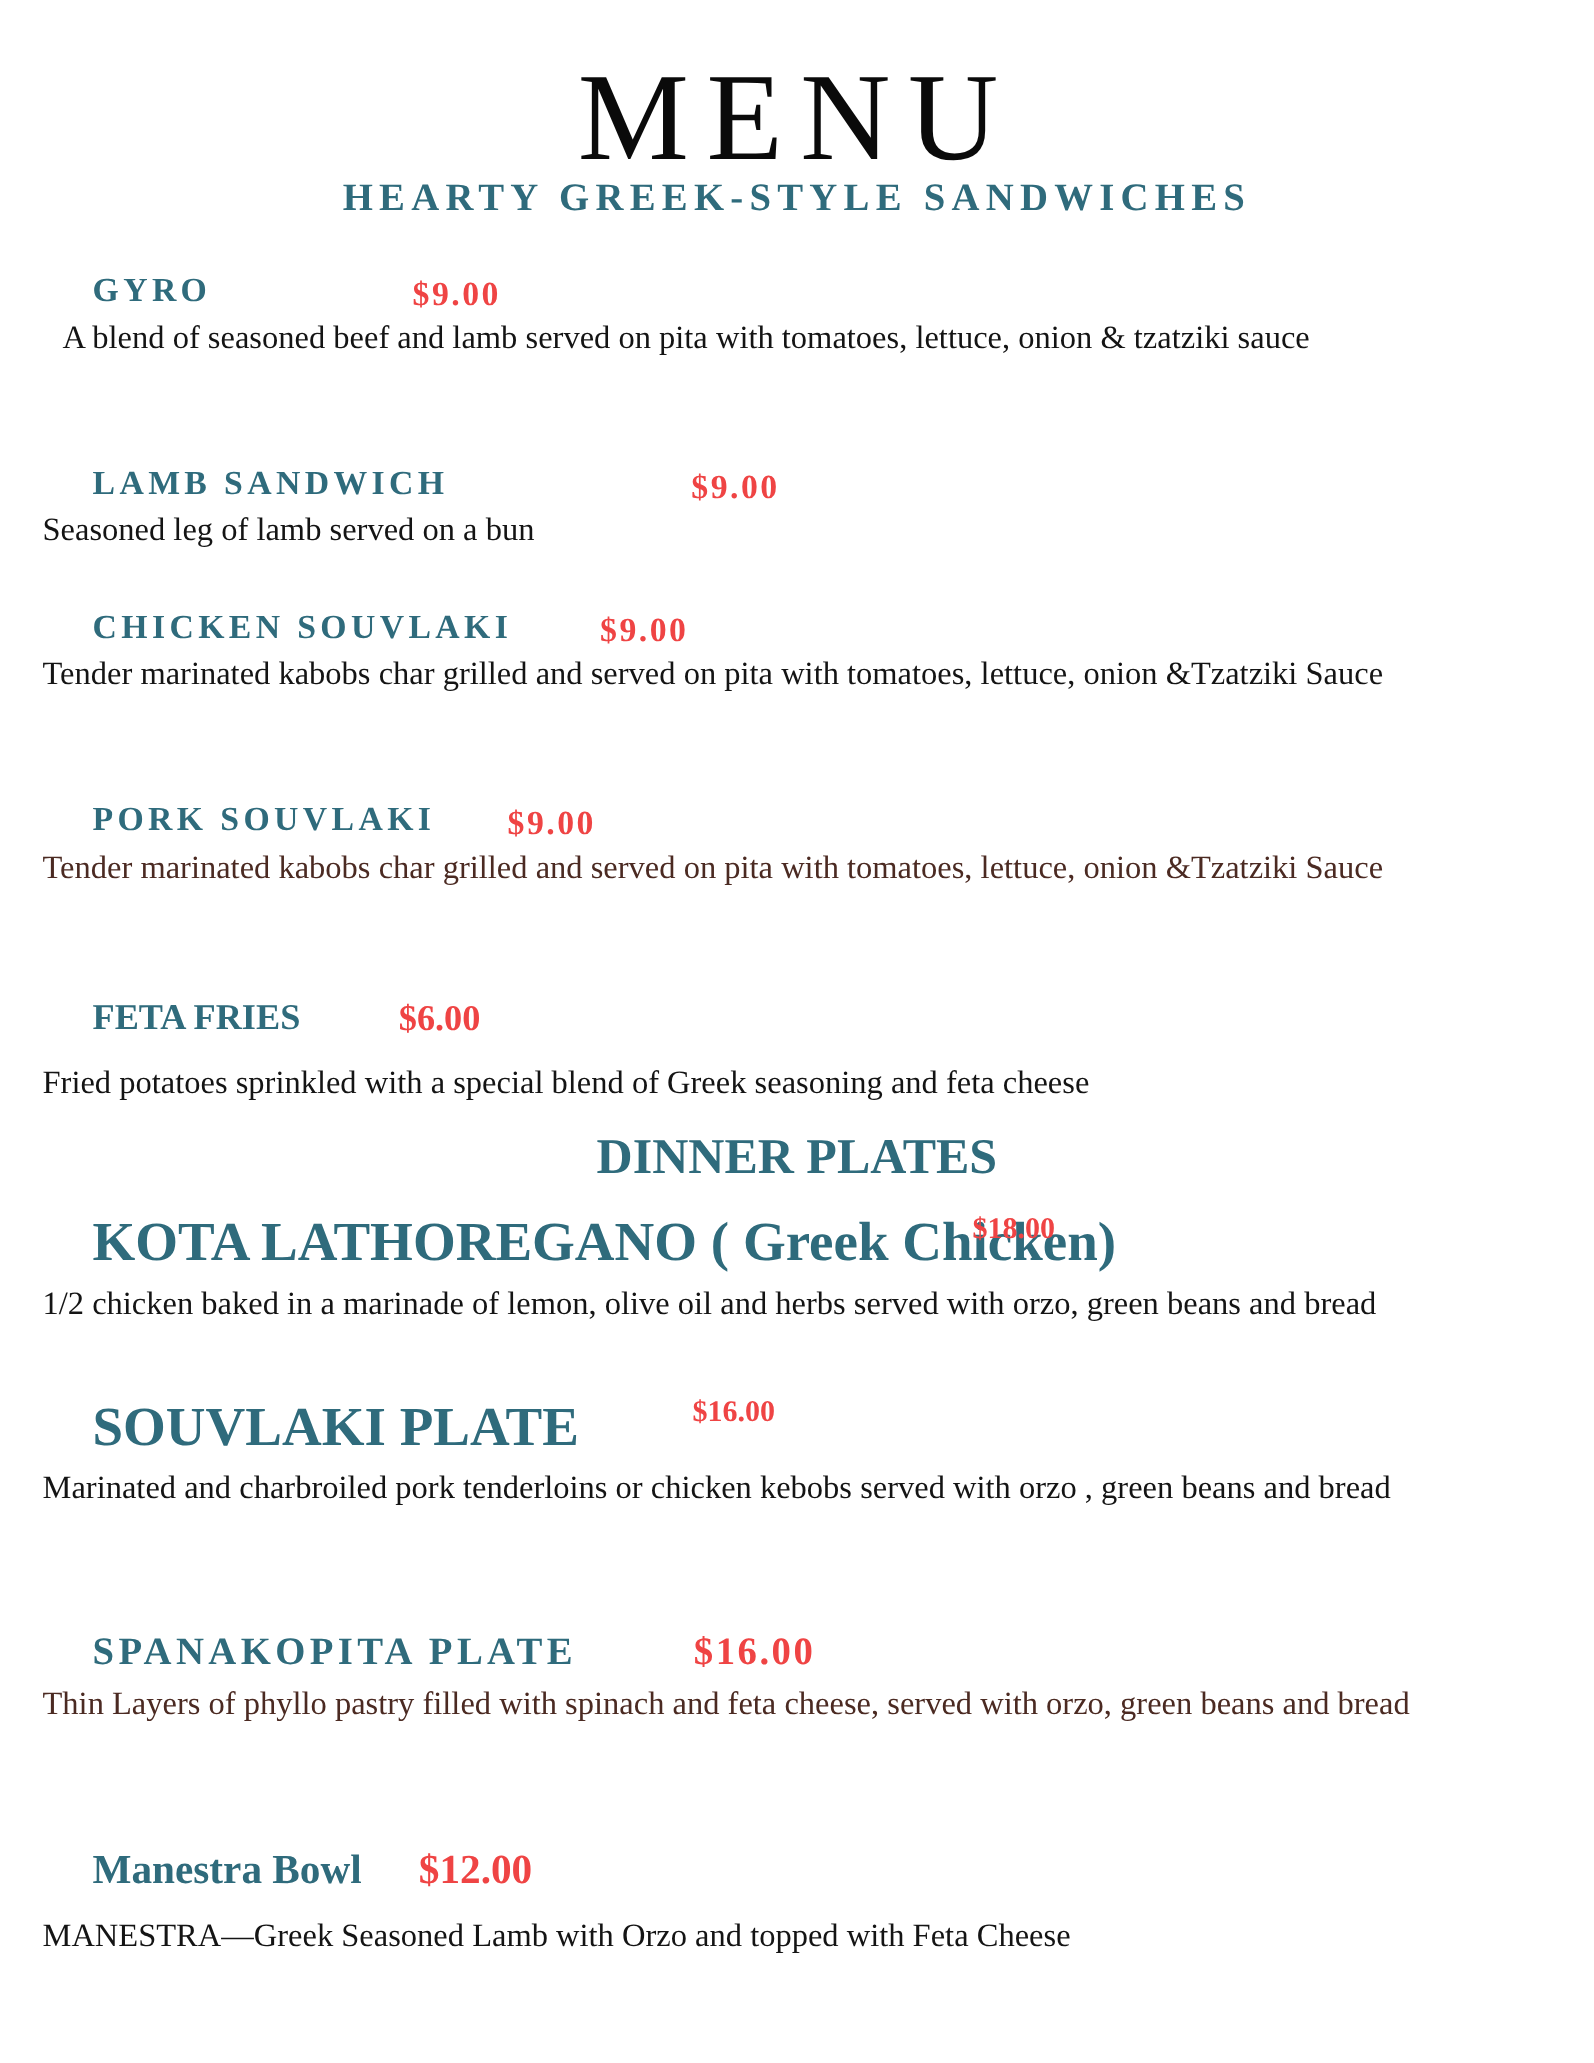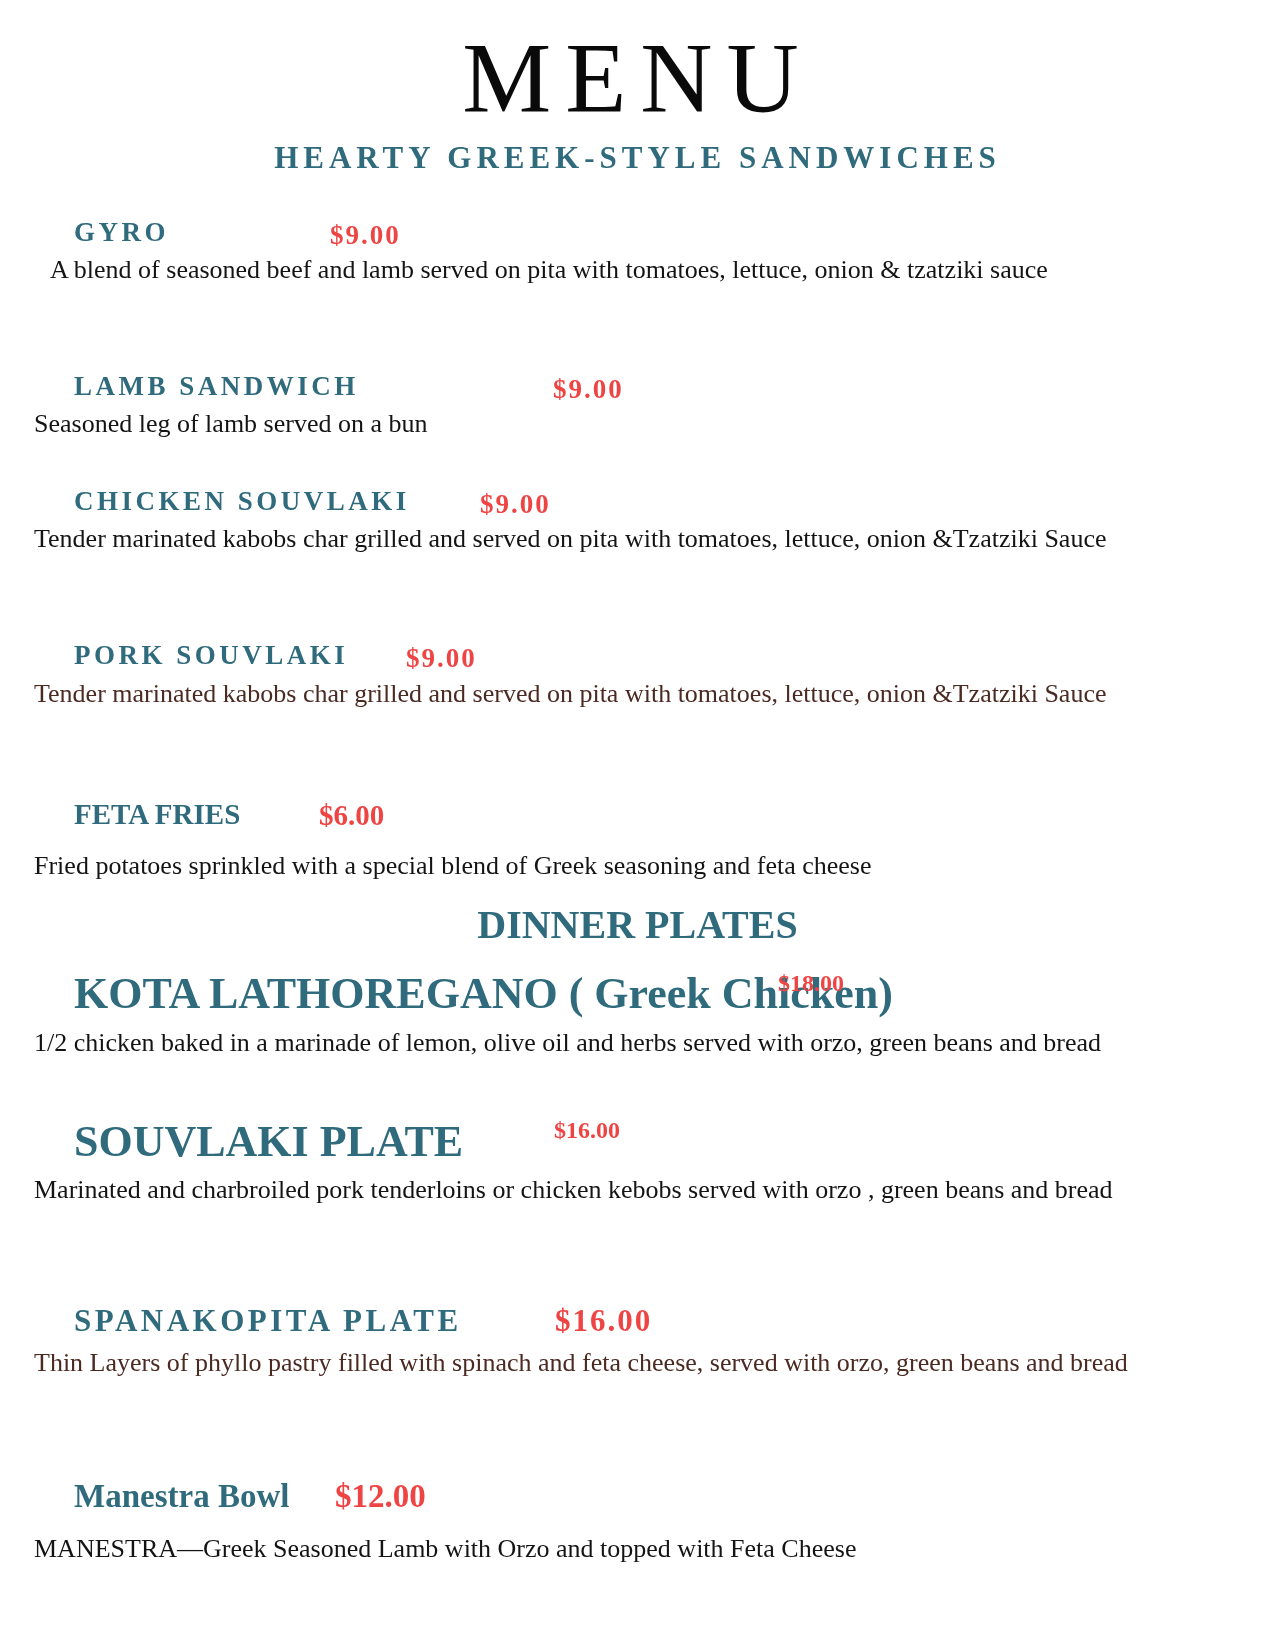--- a/index.html
+++ b/index.html
@@ -10,21 +10,21 @@
     body {
       width: 1275px;
       height: 1650px;
       position: relative;
       overflow: hidden;
       font-family: "Liberation Serif", "DejaVu Serif", serif;
       color: #111111;
     }
     .abs { position: absolute; white-space: nowrap; }
     .title {
-      left: 0; width: 1275px; top: 28px;
+      left: 0; width: 1275px; top: 44px;
       text-align: center;
       font-size: 100px;
       letter-spacing: 14px;
       line-height: 1;
       color: #0a0a0a;
       font-weight: normal;
     }
     .subtitle {
       left: 0; width: 1275px; top: 140px;
       text-align: center;

